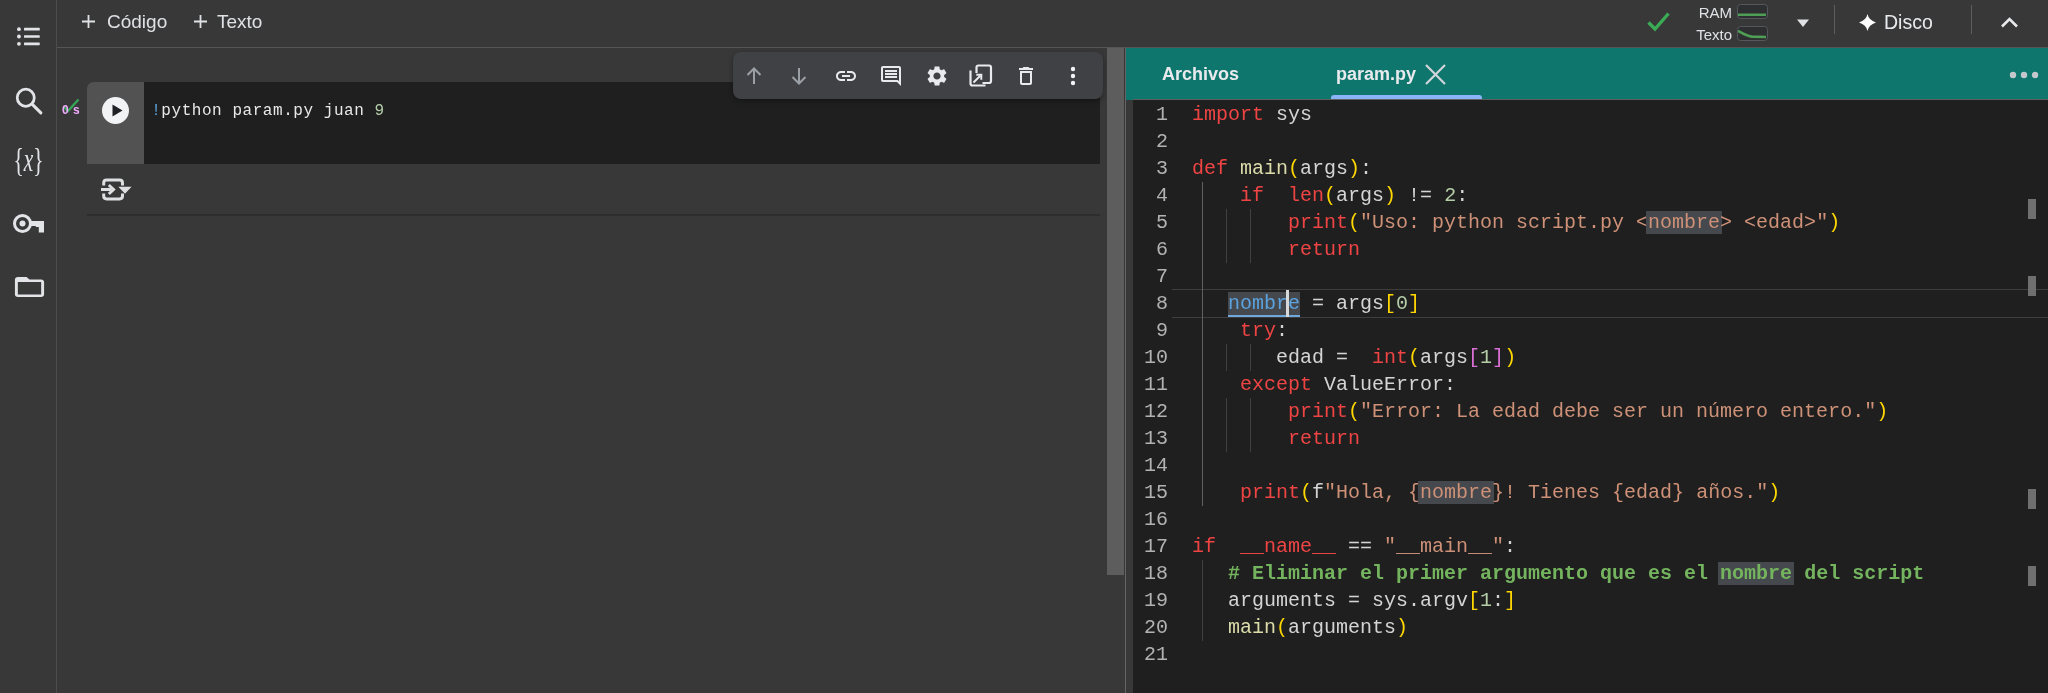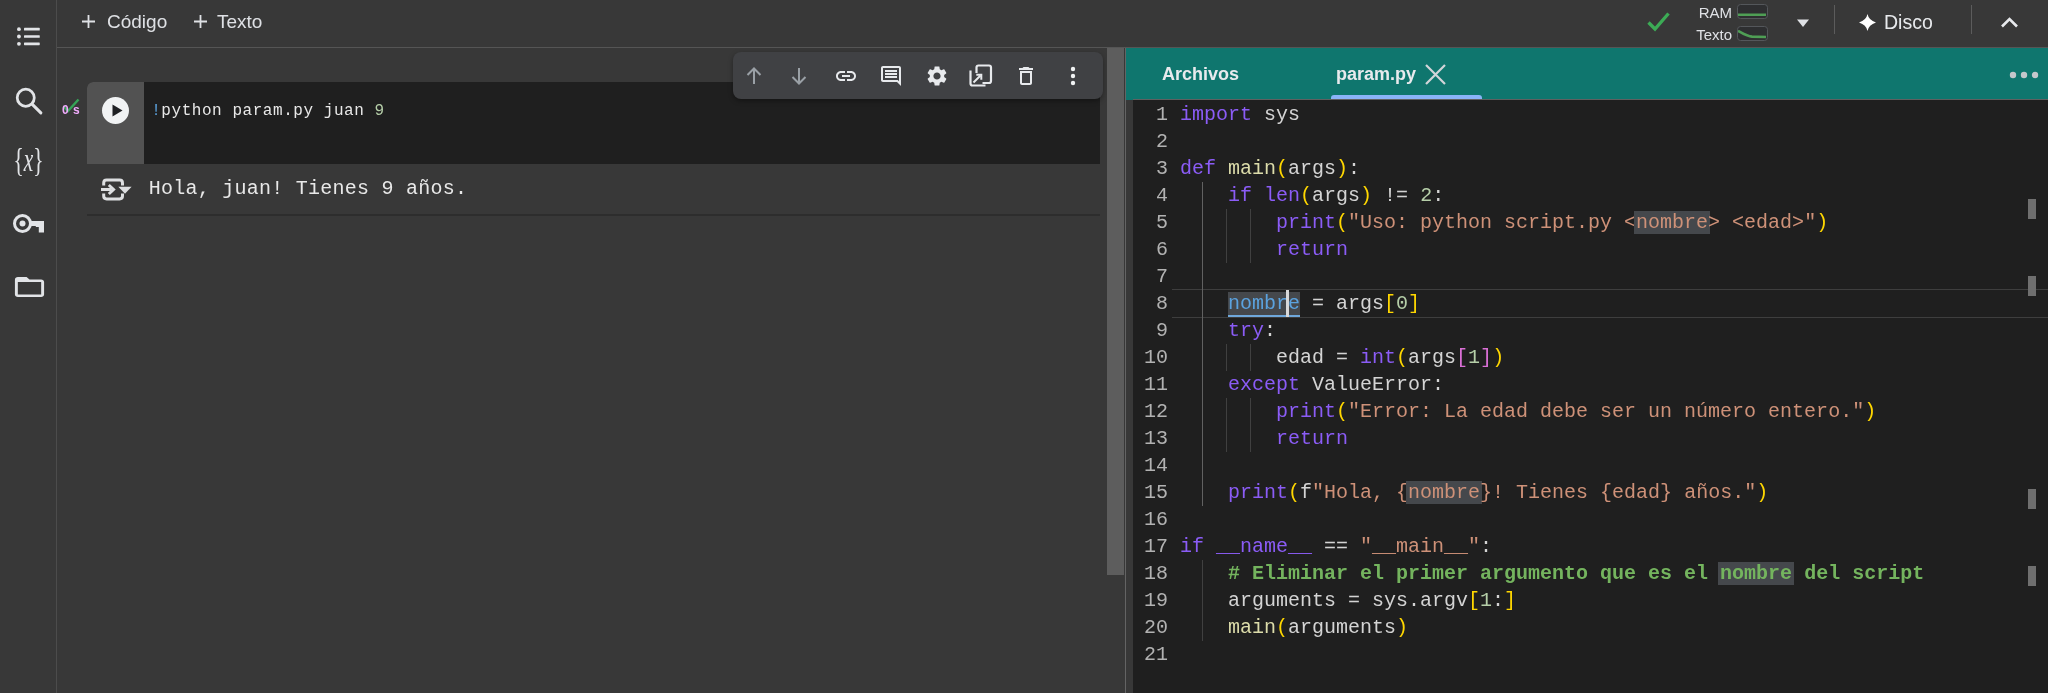--- a/index.html
+++ b/index.html
@@ -2,21 +2,21 @@
 <html><head>
 <meta charset="utf-8">
 <style>
   * { margin:0; padding:0; box-sizing:border-box; }
   html,body { width:2048px; height:693px; background:#383838; overflow:hidden;
     font-family:"Liberation Sans", sans-serif; }
   .abs { position:absolute; }
   pre { font-family:"Liberation Mono", monospace; margin:0; }
   svg { display:block; }
   
-  .k { color:#8b5cf6; }
+  .k { color:#ef4444;margin-left:12px; }
   .fn { color:#dcdcaa; }
   .s { color:#ce9178; }
   .g { color:#b5cea8; }
   .c { color:#74b45e;font-weight:bold; }
   .y { color:#ffd700; }
   .p { color:#da70d6; }
   .hl { background:#45484c; box-shadow:2px 0 0 #45484c,-2px 0 0 #45484c; }
   .nom { color:#5ba2de; background:#45484c; border-bottom:2px solid #6fa8dc; }
 </style>
 </head>
@@ -105,21 +105,20 @@
   <div class="abs" style="left:0;top:82px;width:1013px;height:52px;background:#383838;border-bottom:2px solid #2d2d2d;"></div>
   <svg class="abs" style="left:13px;top:94px;" width="33" height="27" viewBox="0 0 33 27">
       <g stroke="#dddfe1" fill="none">
         <path d="M3.7 9.5 V7 Q3.7 4.1 6.6 4.1 H19.6 Q22.5 4.1 22.5 7 V9.5" stroke-width="3"></path>
         <path d="M3.7 17.5 V20 Q3.7 22.9 6.6 22.9 H19.6 Q22.5 22.9 22.5 20 V17.5" stroke-width="3"></path>
         <path d="M1 13.5 H11.8" stroke-width="2.9"></path>
         <path d="M8.8 9 L13.6 13.5 L8.8 18" stroke-width="2.9"></path>
       </g>
       <path d="M18.3 10.7 H31.6 L25 17.8 Z" fill="#dddfe1"></path>
     </svg>
-  <pre class="abs" style="left:61.8px;top:93px;font-size:20px;line-height:27px;letter-spacing:0.25px;color:#e8e8e8;">Hola, juan! Tienes 9 años.</pre>
 </div>
 
 <div class="abs" id="celltoolbar" style="left:733px;top:52px;width:370px;height:47px;background:#404144;border-radius:8px;box-shadow:0 2px 5px rgba(0,0,0,.35);">
 
   <svg class="abs" style="left:9px;top:11.5px;" width="24" height="24" viewBox="0 0 24 24">
       <path d="M12 20V5M5.5 11 L12 4.5 L18.5 11" stroke="#9aa0a6" stroke-width="2" fill="none"></path>
     </svg>
 
   <svg class="abs" style="left:54px;top:11.5px;" width="24" height="24" viewBox="0 0 24 24">
       <path d="M12 4v15M5.5 13 L12 19.5 L18.5 13" stroke="#9aa0a6" stroke-width="2" fill="none"></path>

